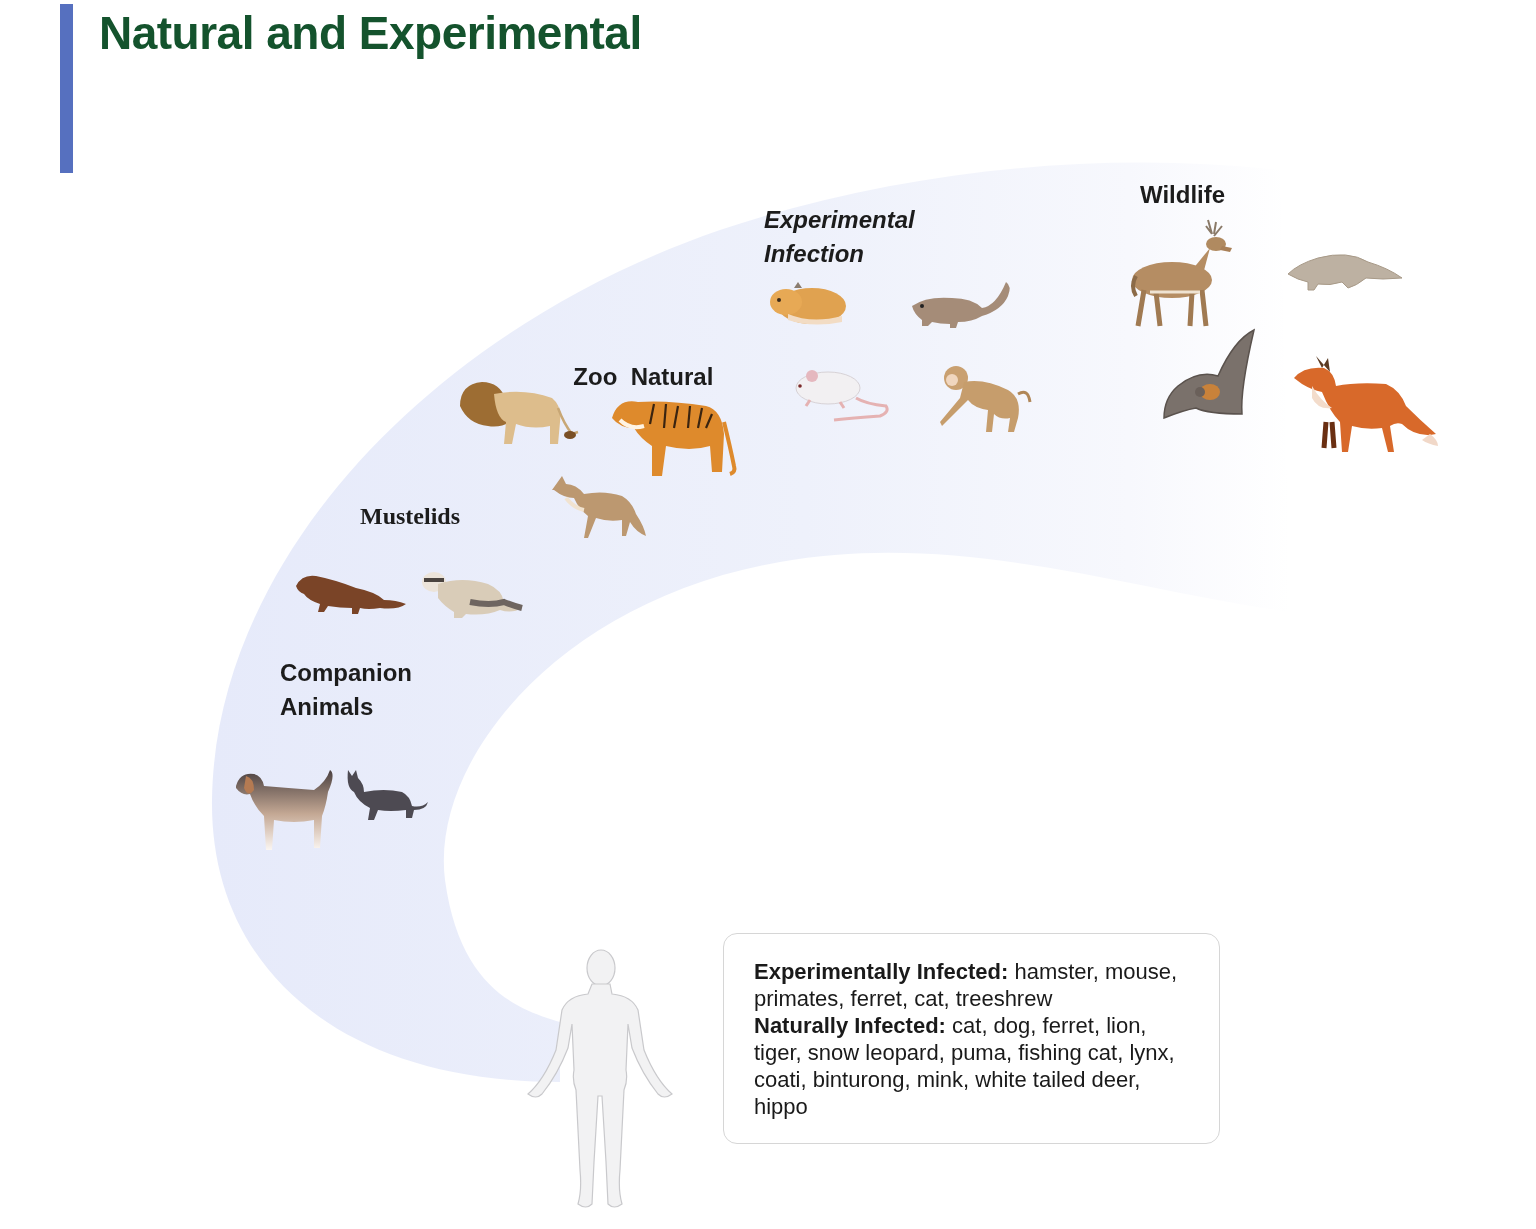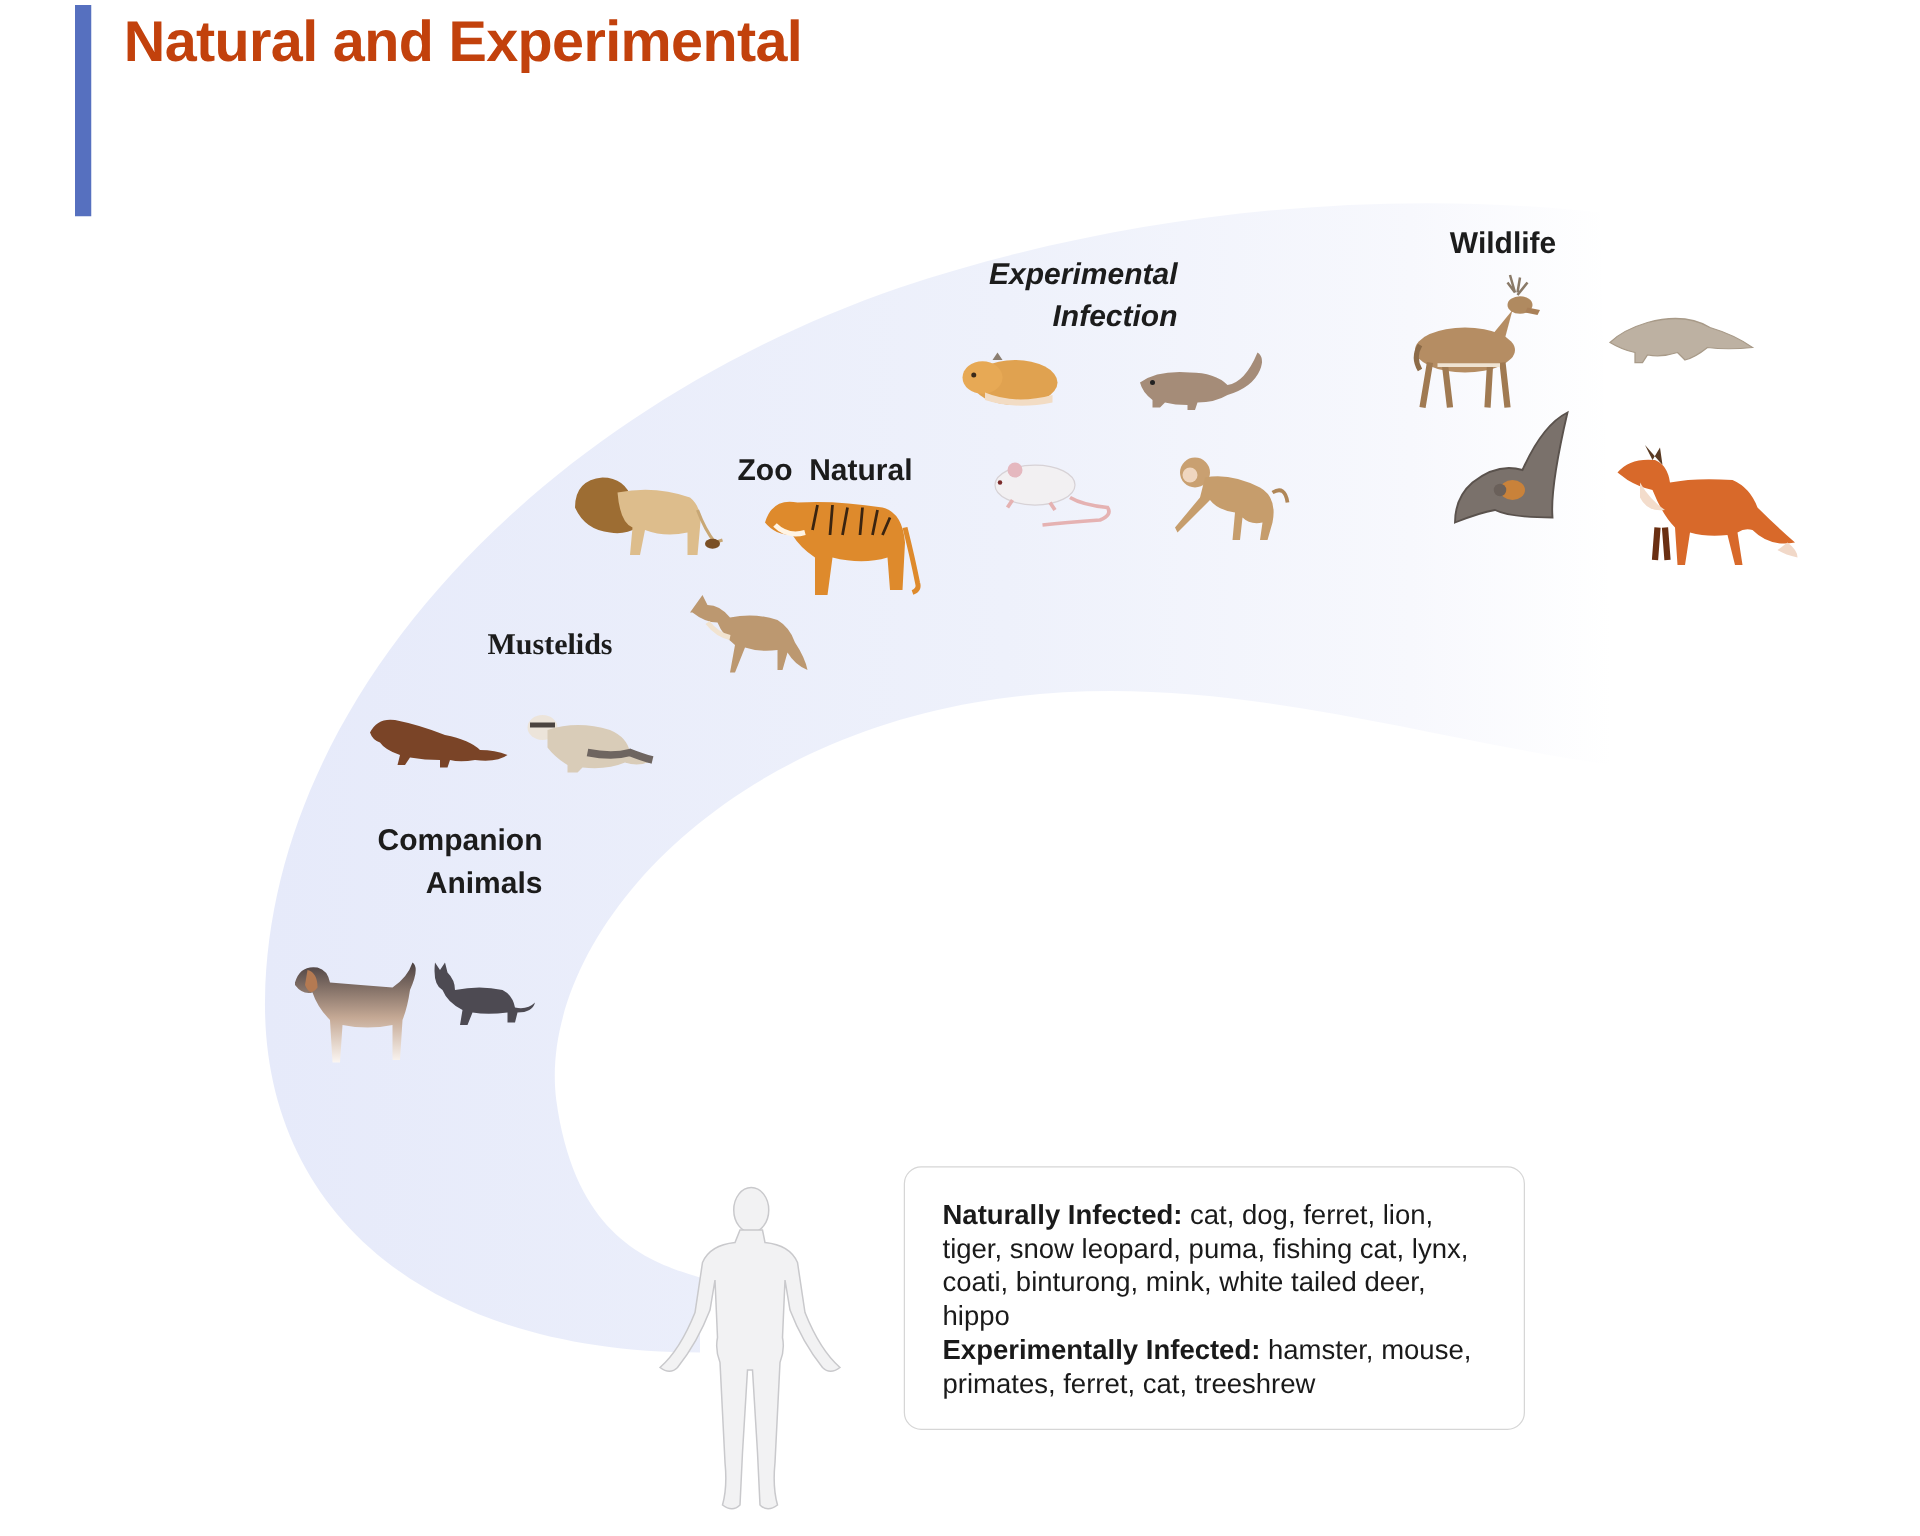--- a/index.html
+++ b/index.html
@@ -1,22 +1,22 @@
 <!DOCTYPE html>
 <html><head>
 <meta charset="utf-8">
 <style>
   html, body { margin:0; padding:0; background:#ffffff; }
   body { width:1536px; height:1229px; position:relative; overflow:hidden;
          font-family:"Liberation Sans", "DejaVu Sans", sans-serif; color:#1a1a1a; }
   .title-bar { position:absolute; left:60px; top:4px; width:13px; height:169px; background:#5670bf; }
-  .title { position:absolute; left:99px; top:2px; font-size:46px; font-weight:bold; line-height:62px; letter-spacing:-0.5px; color:#c2410c; }
+  .title { position:absolute; left:99px; top:2px; font-size:46px; font-weight:bold; line-height:62px; letter-spacing:-0.5px; color:#14532d; }
   .title span { display:block; }
   .arc { position:absolute; left:0; top:0; width:1536px; height:1229px; }
-  .label { position:absolute; font-weight:bold; font-size:24px; line-height:34px; text-align:right; color:#1c1c1c; }
+  .label { position:absolute; font-weight:bold; font-size:24px; line-height:34px; text-align:left; color:#1c1c1c; }
   .animal { position:absolute; }
   .animal svg { display:block; overflow:visible; }
   .infobox { position:absolute; left:723px; top:933px; width:497px; height:211px; box-sizing:border-box;
              border:1.5px solid #d6d6d6; border-radius:14px; background:#fff; padding:24px 30px 0 30px;
              font-size:22px; line-height:27px; color:#1a1a1a; }
   .infobox b { font-weight:bold; }
 </style>
 </head>
 <body>
 
@@ -189,18 +189,18 @@
   <svg width="154" height="276" viewBox="0 0 154 276">
     <g fill="#f2f2f3" stroke="#c9c9cc" stroke-width="1.2">
       <ellipse cx="77" cy="20" rx="14" ry="18"></ellipse>
       <path d="M68 36 h18 l2 10 q20 2 26 16 l6 40 q12 30 28 44 q-8 6 -14 0 q-16 -20 -26 -46 l-4 -24 l-2 46 q2 10 -2 20 l-4 80 q-2 20 2 34 q-8 6 -14 0 l-2 -42 l-4 -66 h-4 l-4 66 l-2 42 q-6 6 -14 0 q4 -14 2 -34 l-4 -80 q-4 -10 -2 -20 l-2 -46 l-4 24 q-10 26 -26 46 q-6 6 -14 0 q16 -14 28 -44 l6 -40 q6 -14 26 -16z"></path>
     </g>
   </svg>
 </div>
 
 <div class="infobox">
   <div>
+    <b>Experimentally Infected:</b><span> hamster, mouse, primates, ferret, cat, treeshrew</span>
+  </div>
+  <div>
     <b>Naturally Infected:</b><span> cat, dog, ferret, lion, tiger, snow leopard, puma, fishing cat, lynx, coati, binturong, mink, white tailed deer, hippo</span>
   </div>
-  <div>
-    <b>Experimentally Infected:</b><span> hamster, mouse, primates, ferret, cat, treeshrew</span>
-  </div>
 </div>
 
 </body></html>

